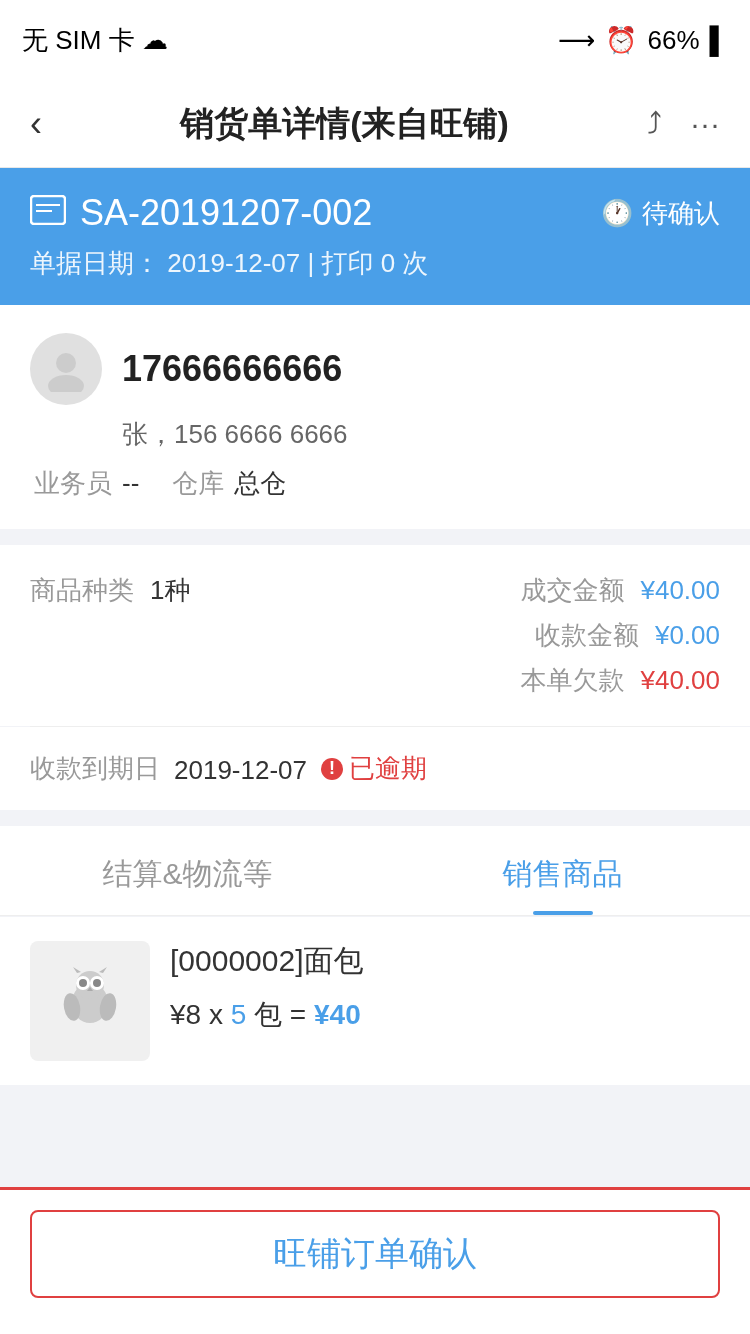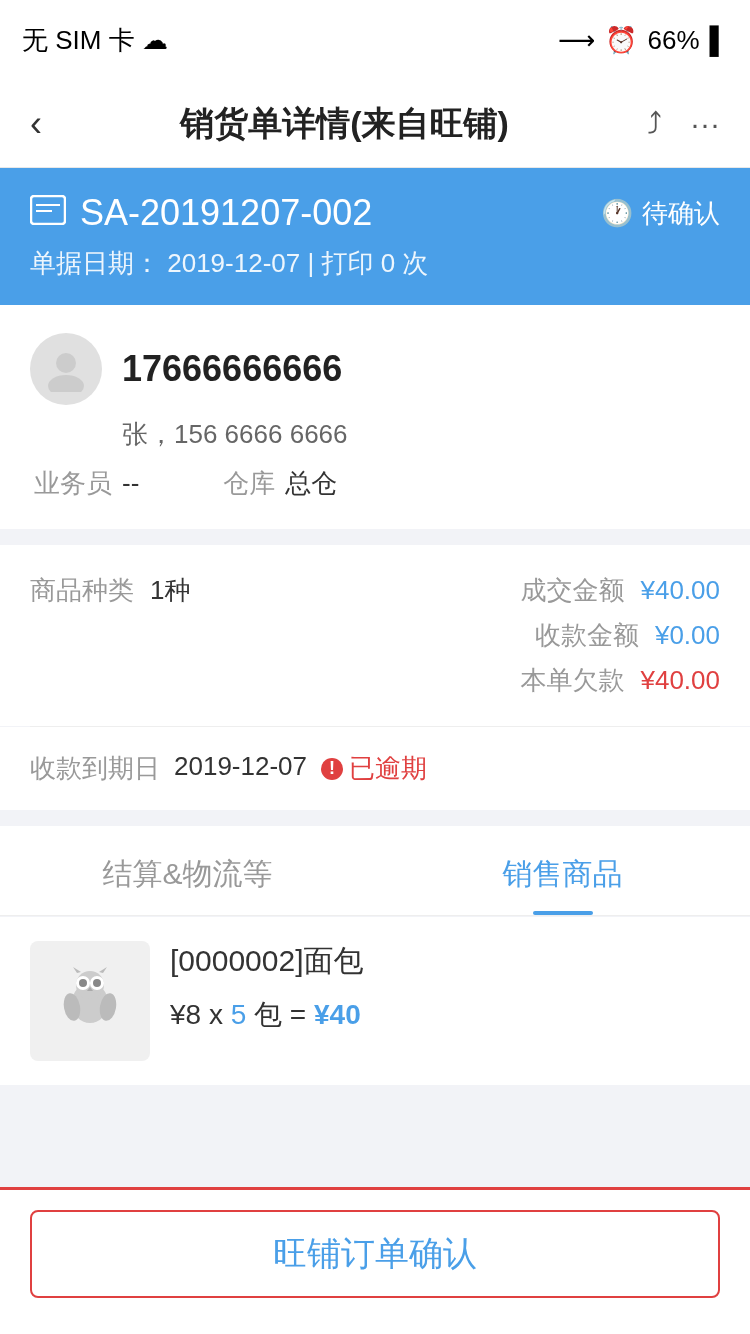--- a/index.html
+++ b/index.html
@@ -138,21 +138,21 @@
       color: #222;
     }
     .customer-name {
       font-size: 26px;
       color: #666;
       margin-bottom: 14px;
       padding-left: 92px;
     }
     .customer-meta {
       display: flex;
-      gap: 84px;
+      gap: 33px;
       padding-left: 4px;
       font-size: 26px;
       color: #666;
     }
     .meta-item {
       display: flex;
       align-items: center;
       gap: 10px;
     }
     .meta-label { color: #999; }
@@ -201,21 +201,21 @@
     }
     .summary-row .label { color: #999; }
     .summary-row .amount-blue { color: #4a9fe8; font-weight: 500; }
     .summary-row .amount-red { color: #e04040; font-weight: 500; }
 
     
     .due-section {
       background: #fff;
       padding: 24px 30px;
       display: flex;
-      align-items: flex-start;
+      align-items: flex-end;
       gap: 14px;
       font-size: 26px;
     }
     .due-label { color: #999; }
     .due-date { color: #333; }
     .overdue-badge {
       display: flex;
       align-items: center;
       gap: 6px;
       color: #e04040;

